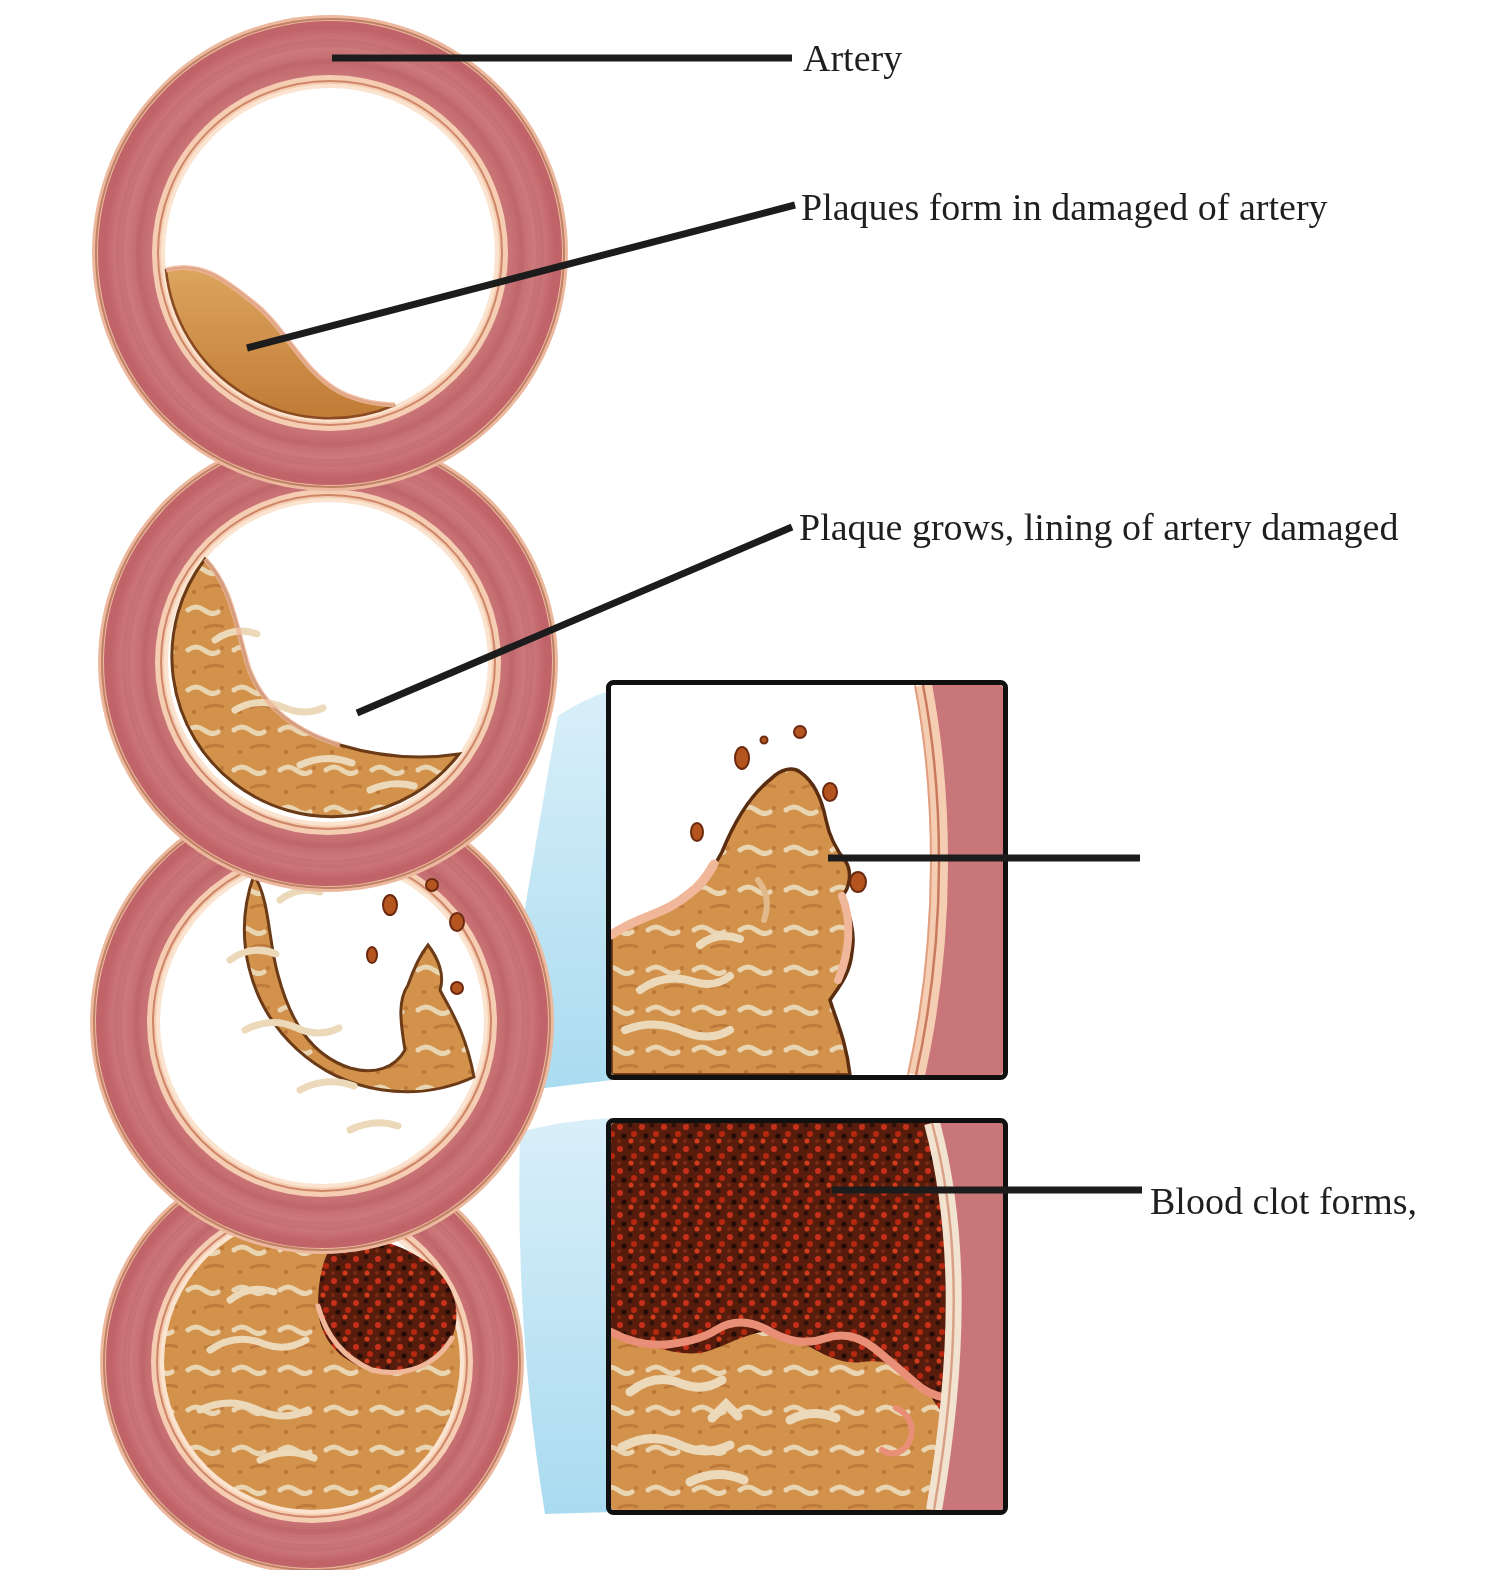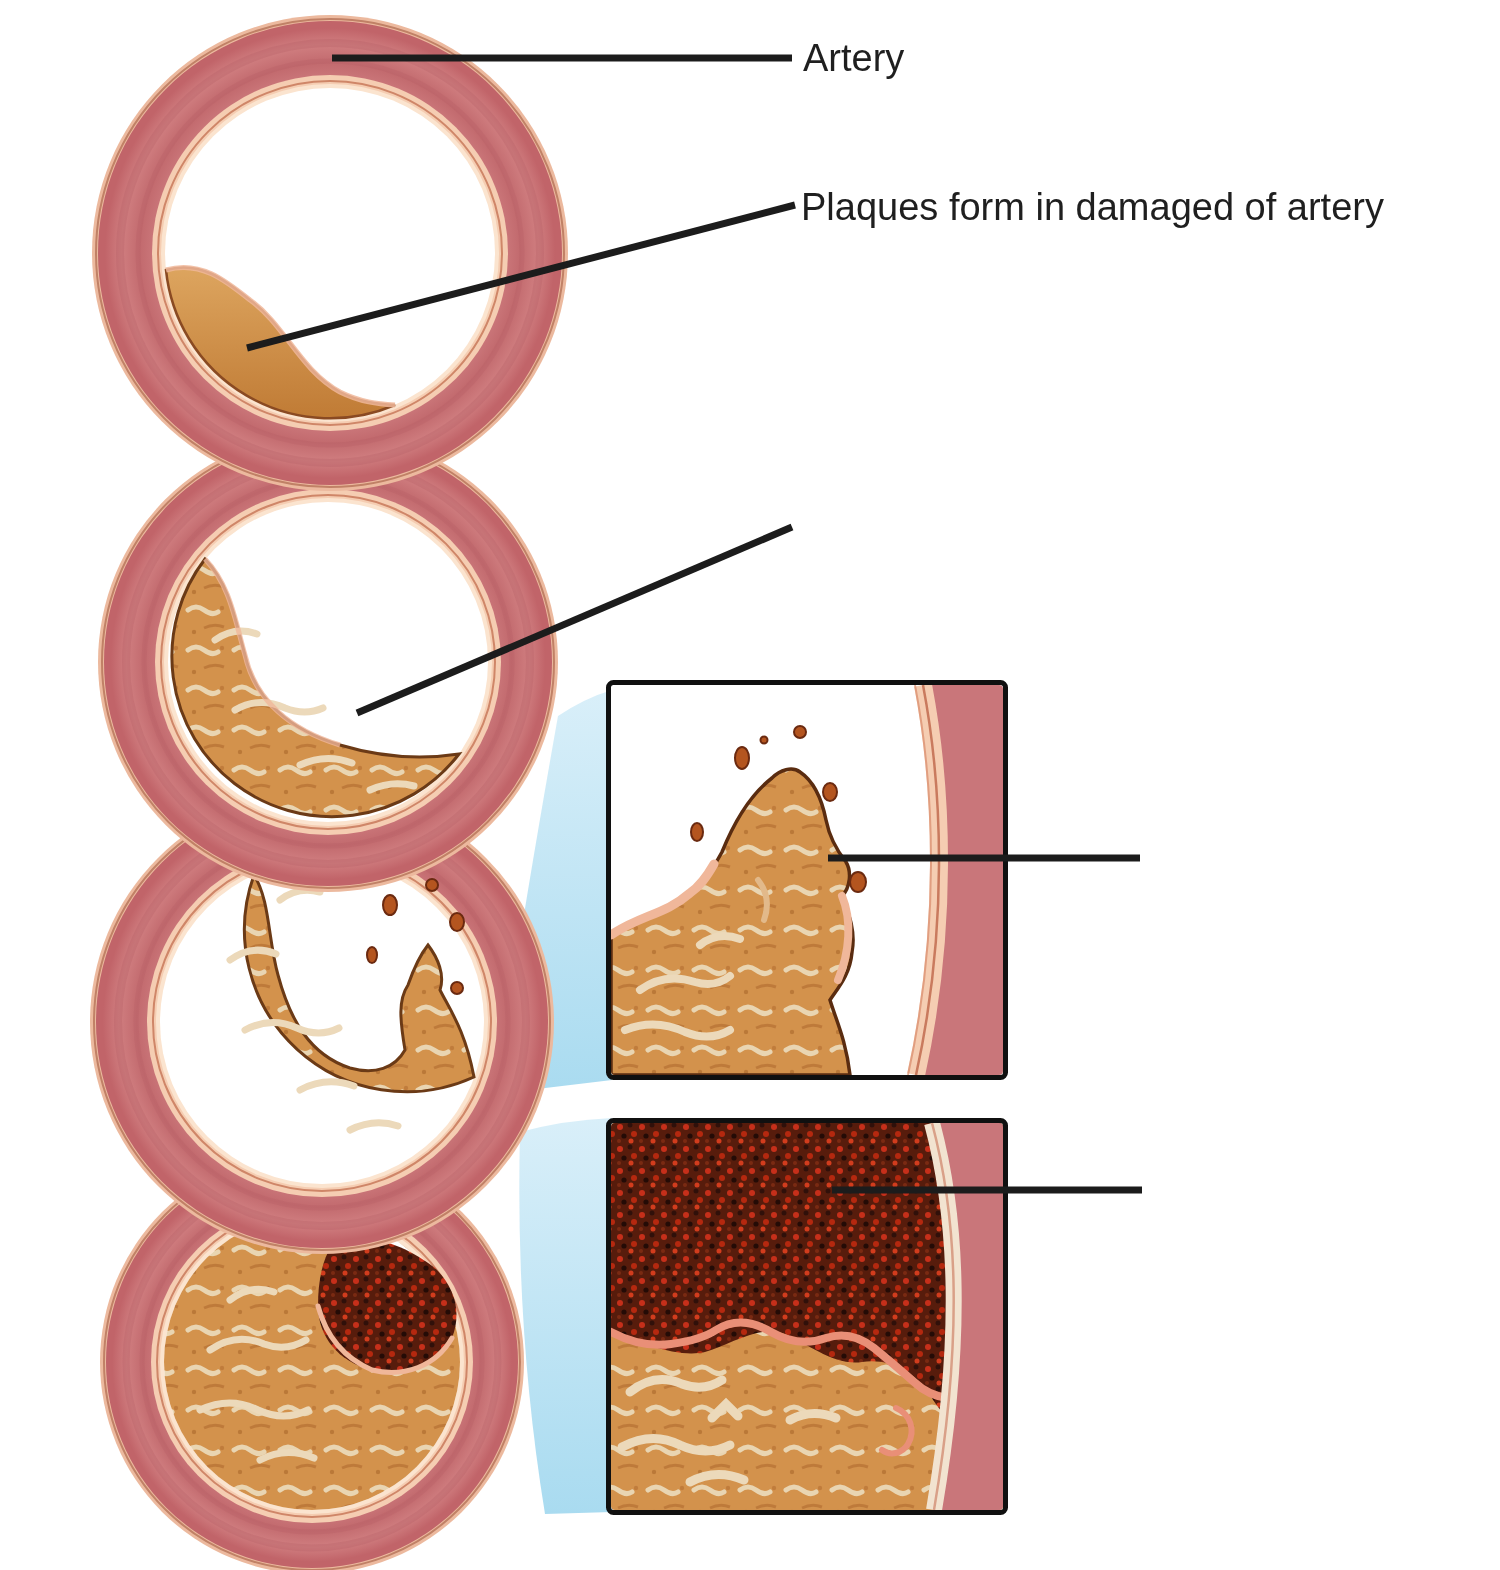--- a/index.html
+++ b/index.html
@@ -1,17 +1,17 @@
 <!DOCTYPE html>
 <html style="--artery-wall: #c9767a; --wall-outline: #ecb99e; --lining: #f5cdb2; --lumen: #ffffff; --plaque: #d3924c; --plaque-outline: #6b3a16; --clot-base: #571c0c; --clot-red: #c62f1a; --highlight: #bfe4f2; --leader-line: #1c1c1c; --label-text: #1f1f1f; --inset-border: #101010;"><head>
 <meta charset="utf-8">
 <style>
   html,body{margin:0;padding:0;background:#ffffff;}
   .stage{position:relative;width:1500px;height:1570px;background:#ffffff;overflow:hidden;
-         font-family:Liberation Sans, sans-serif;}
+         font-family:Liberation Serif, serif;}
   .stage svg{position:absolute;left:0;top:0;}
   .label{position:absolute;font-size:38px;line-height:43px;color:var(--label-text,#1f1f1f);
          white-space:nowrap;}
   
   .c-lumen{fill:var(--lumen,#ffffff);}
   .c-wall-edge{fill:var(--wall-outline,#ecb99e);}
   .c-lining{fill:var(--lining,#f5cdb2);}
   .c-wall-flat{fill:var(--artery-wall,#c9767a);}
   .c-plaque-base{fill:var(--plaque,#d3924c);}
   .c-clot-base{fill:var(--clot-base,#571c0c);}
@@ -248,18 +248,20 @@
     <line class="leader" x1="357" y1="713" x2="792" y2="527"></line>
     <line class="leader" x1="828" y1="858" x2="1140" y2="858"></line>
     <line class="leader" x1="832" y1="1190" x2="1142" y2="1190"></line>
   </g>
 </svg>
 
 <div class="label" style="left:803px;top:37px">Artery</div>
 
 <div class="label" style="left:801px;top:186px">Plaques form in damaged of artery</div>
 
+<div class="label" style="left:799px;top:506px">Plaque grows, lining of artery damaged</div>
 
 
 <div class="label" style="left:1150px;top:1180px">
+  <div>Blood clot forms,</div>
 </div>
 
 </div>
 
 </body></html>

